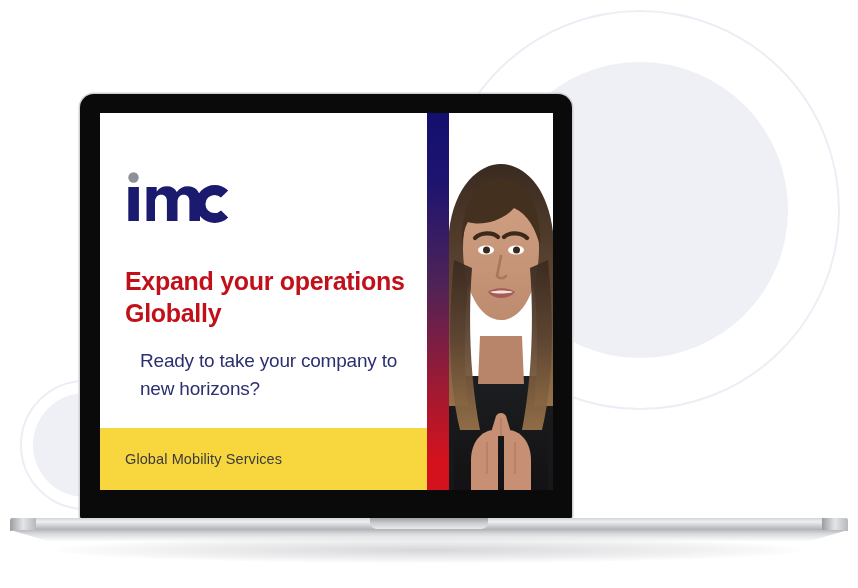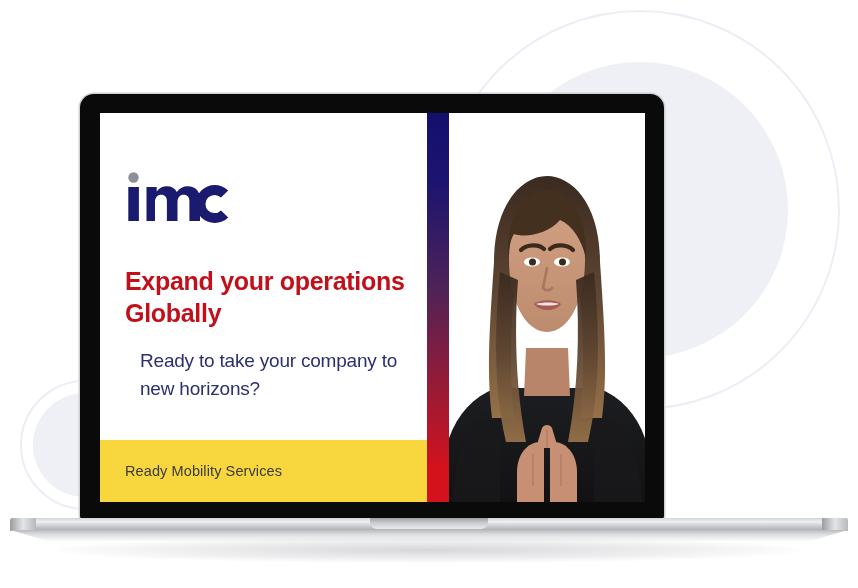--- a/index.html
+++ b/index.html
@@ -65,27 +65,27 @@
     position: absolute;
     left: 0;
     top: 0;
     width: 858px;
     height: 588px;
   }
   .laptop-lid {
     position: absolute;
     left: 80px;
     top: 94px;
-    width: 584px;
+    width: 492px;
     height: 425px;
     background: #0a0a0a;
     border-radius: 14px 14px 3px 3px;
     box-shadow: 0 0 0 1.5px #cfd0d4;
     box-sizing: border-box;
-    padding: 19px 19px 17px 20px;
+    padding: 19px 19px 29px 20px;
   }
   .screen {
     position: relative;
     width: 100%;
     height: 100%;
     background: #ffffff;
     overflow: hidden;
     display: flex;
   }
 
@@ -252,21 +252,21 @@
               <path d="M103.2 19.6 a19 19 0 1 0 0 26.8 l-7.2-7.0 a9.1 9.1 0 1 1 0-12.8 Z" fill="#1a1a6e"></path>
             </svg>
           </div>
 
           <h1 class="headline">Expand your operations Globally</h1>
 
           <p class="subhead">Ready to take your company to new horizons?</p>
         </div>
 
         <div class="yellow-bar">
-          <span class="yellow-bar-text">Ready Mobility Services</span>
+          <span class="yellow-bar-text">Global Mobility Services</span>
         </div>
       </div>
 
       <div class="divider"></div>
 
       <div class="slide-right">
         <svg class="person" viewBox="0 0 250 360" xmlns="http://www.w3.org/2000/svg">
           <defs>
             <linearGradient id="hairG" x1="0" y1="0" x2="0" y2="1">
               <stop offset="0%" stop-color="#3a2a20"></stop>

